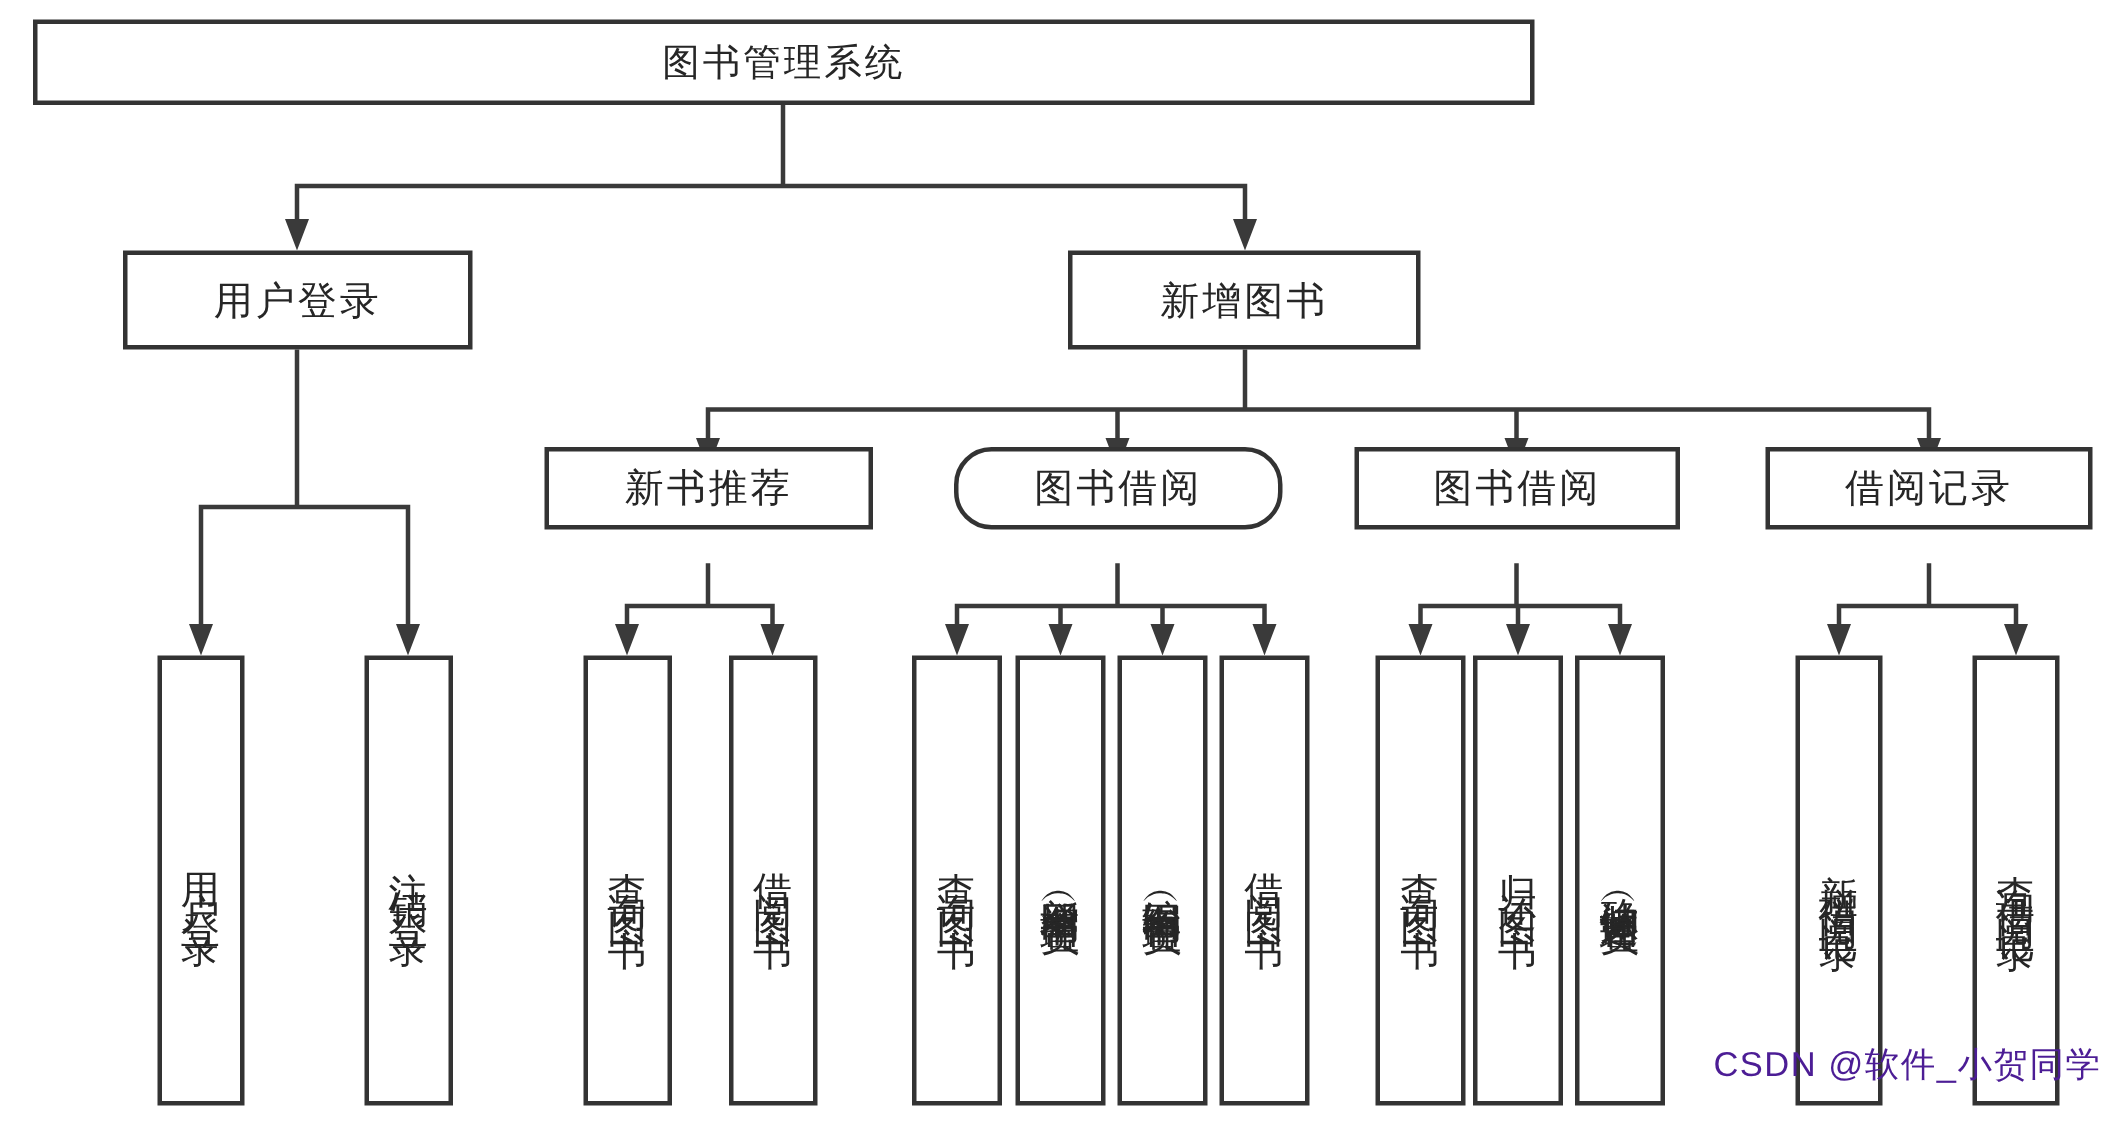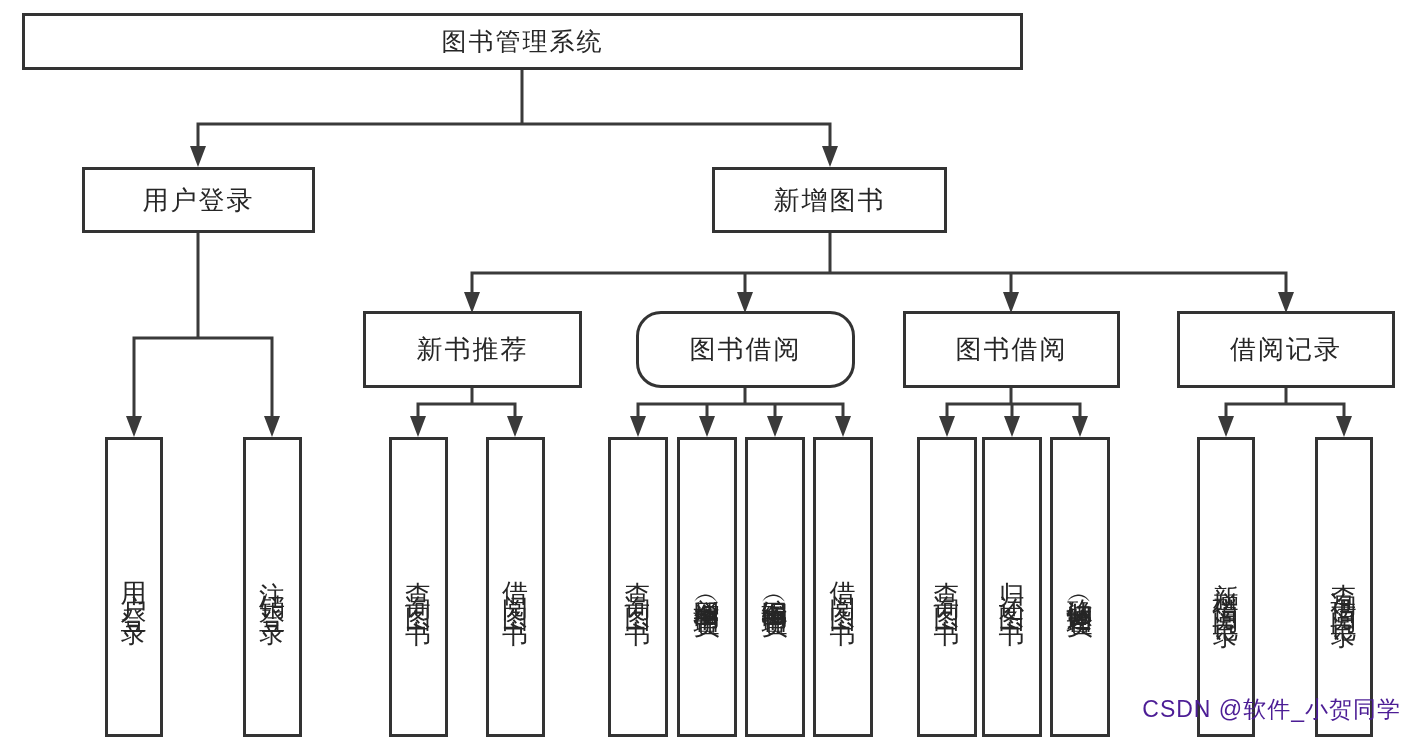--- a/index.html
+++ b/index.html
@@ -31,21 +31,21 @@
     font-size: 26px;
     letter-spacing: 2px;
     white-space: nowrap;
   }
   #root-box { left: 22px; top: 13px; width: 1001px; height: 57px; }
   #root-box .hlabel { font-size: 25px; }
 
   #box-user-login   { left: 82px;  top: 167px; width: 233px; height: 66px; }
   #box-book-mgmt    { left: 712px; top: 167px; width: 235px; height: 66px; }
 
-  .lvl3 { top: 311px; height: 77px; font-family: Liberation Mono, monospace; }
+  .lvl3 { top: 298px; height: 55px; font-family: Liberation Mono, monospace; }
   #box-new-book       { left: 363px;  width: 219px; }
   #box-book-borrow    { left: 636px;  width: 219px; border-radius: 25px; }
   #box-current-borrow { left: 903px;  width: 217px; }
   #box-borrow-records { left: 1177px; width: 218px; }
 
   .tall { top: 437px; height: 300px; }
   .tall .vlabel {
     writing-mode: vertical-rl;
     text-orientation: mixed;
     font-size: 26px;

